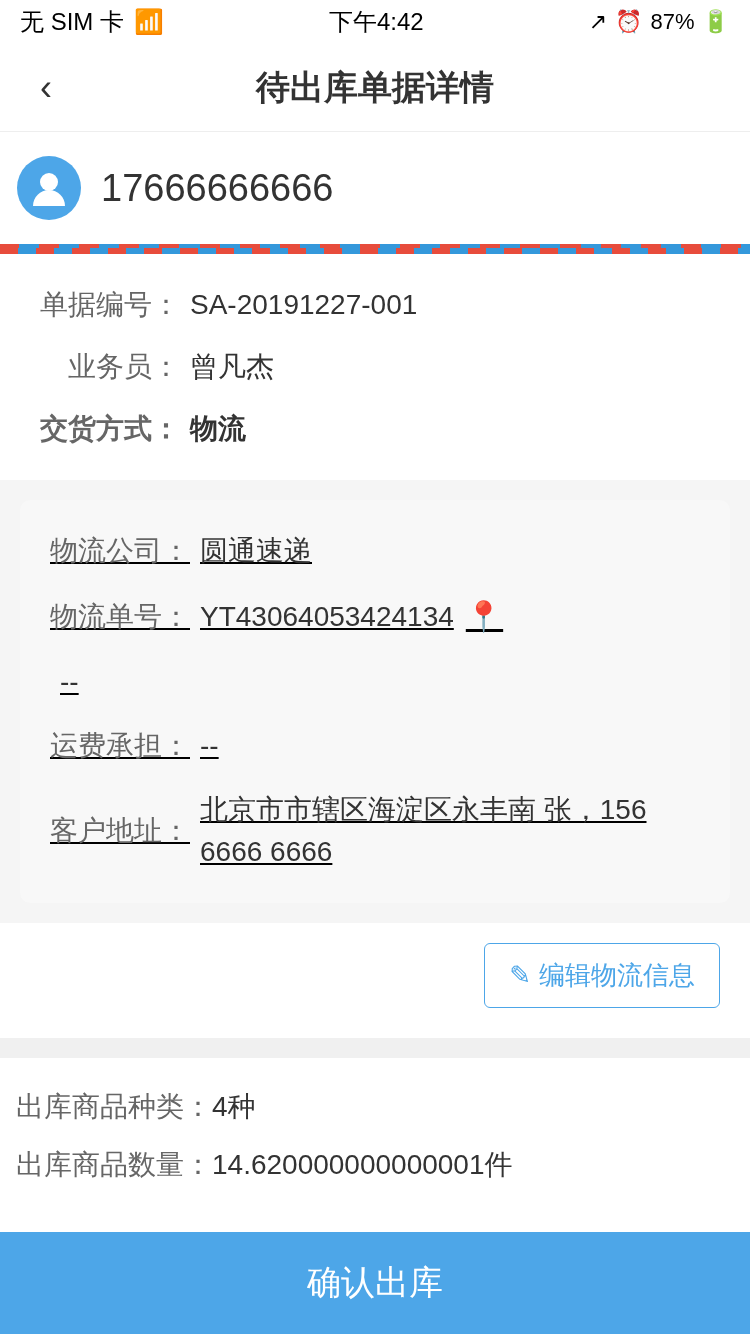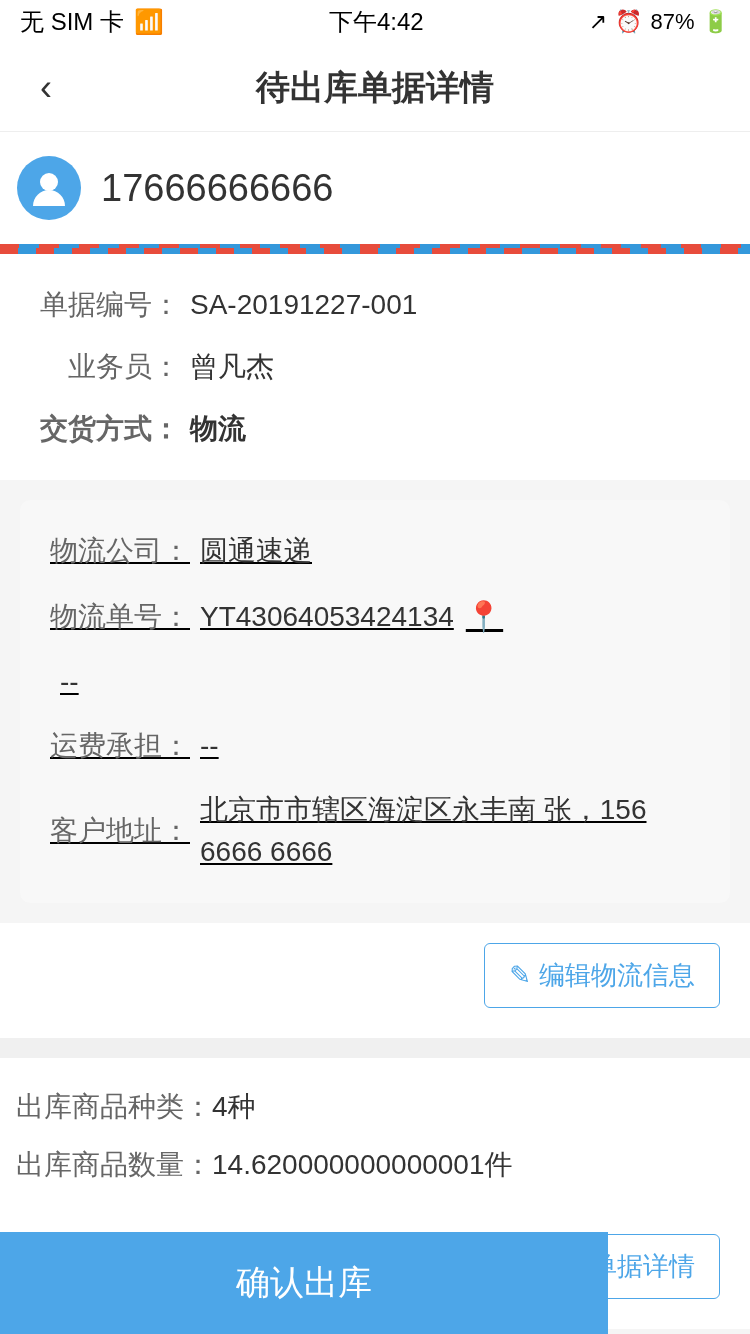--- a/index.html
+++ b/index.html
@@ -226,21 +226,21 @@
       flex: 1;
       background: #f5f5f5;
       min-height: 200px;
     }
 
     
     .confirm-btn-wrapper {
       position: fixed;
       bottom: 0;
       left: 0;
-      width: 608px;
+      width: 750px;
       background: #4da6e8;
       padding: 28px 0;
       text-align: center;
       cursor: pointer;
     }
     .confirm-btn-text {
       color: #fff;
       font-size: 34px;
       font-weight: 500;
     }

